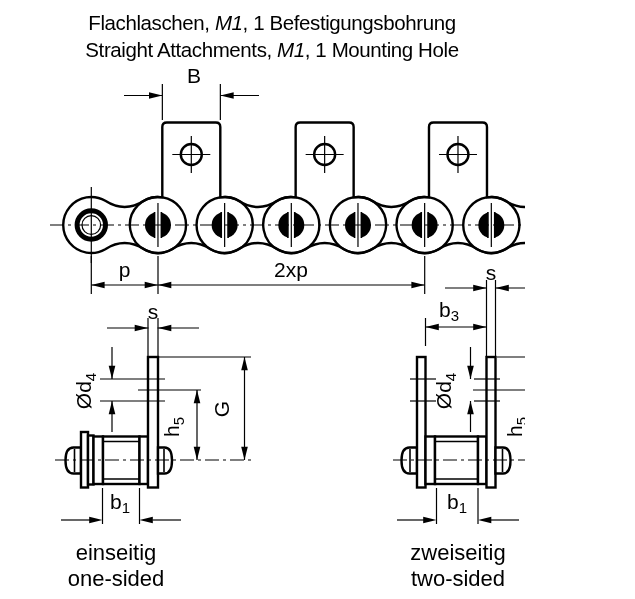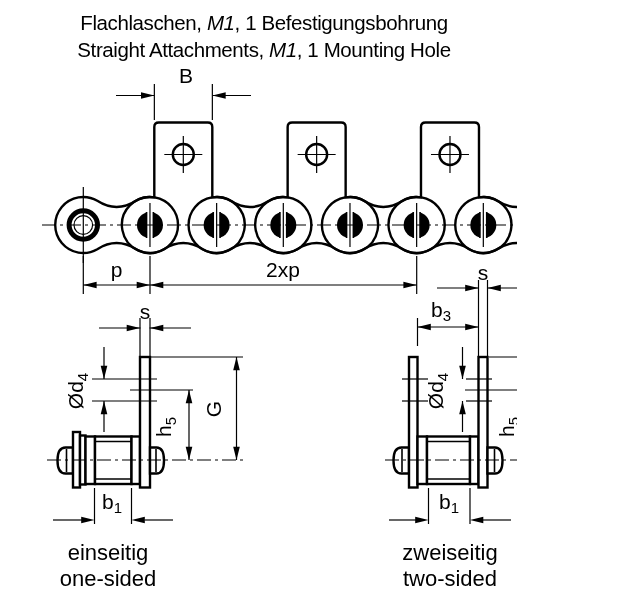--- a/index.html
+++ b/index.html
@@ -1,16 +1,16 @@
 <!DOCTYPE html>
 <html><head>
 <meta charset="utf-8">
 <style>
   html,body{margin:0;padding:0;background:#fff;}
-  #stage{width:517px;height:599px;background:#fff;position:relative;overflow:hidden;}
+  #stage{width:517px;height:599px;background:#fff;position:relative;overflow:hidden;padding-left:8px;}
   svg{display:block;}
   text{fill:#000;font-family:"Liberation Sans",sans-serif;}
   .title-text{font-size:20.5px;letter-spacing:-0.4px;}
   .dim{font-size:21px;}
   .cap{font-size:22px;}
   .sub{font-size:15px;}
   .thick{stroke:#000;stroke-width:2.4;fill:none;}
   .thin{stroke:#000;stroke-width:1.2;fill:none;}
   .med{stroke:#000;stroke-width:1.6;fill:none;}
   .part{fill:#fff;stroke:#000;stroke-width:2.4;}

